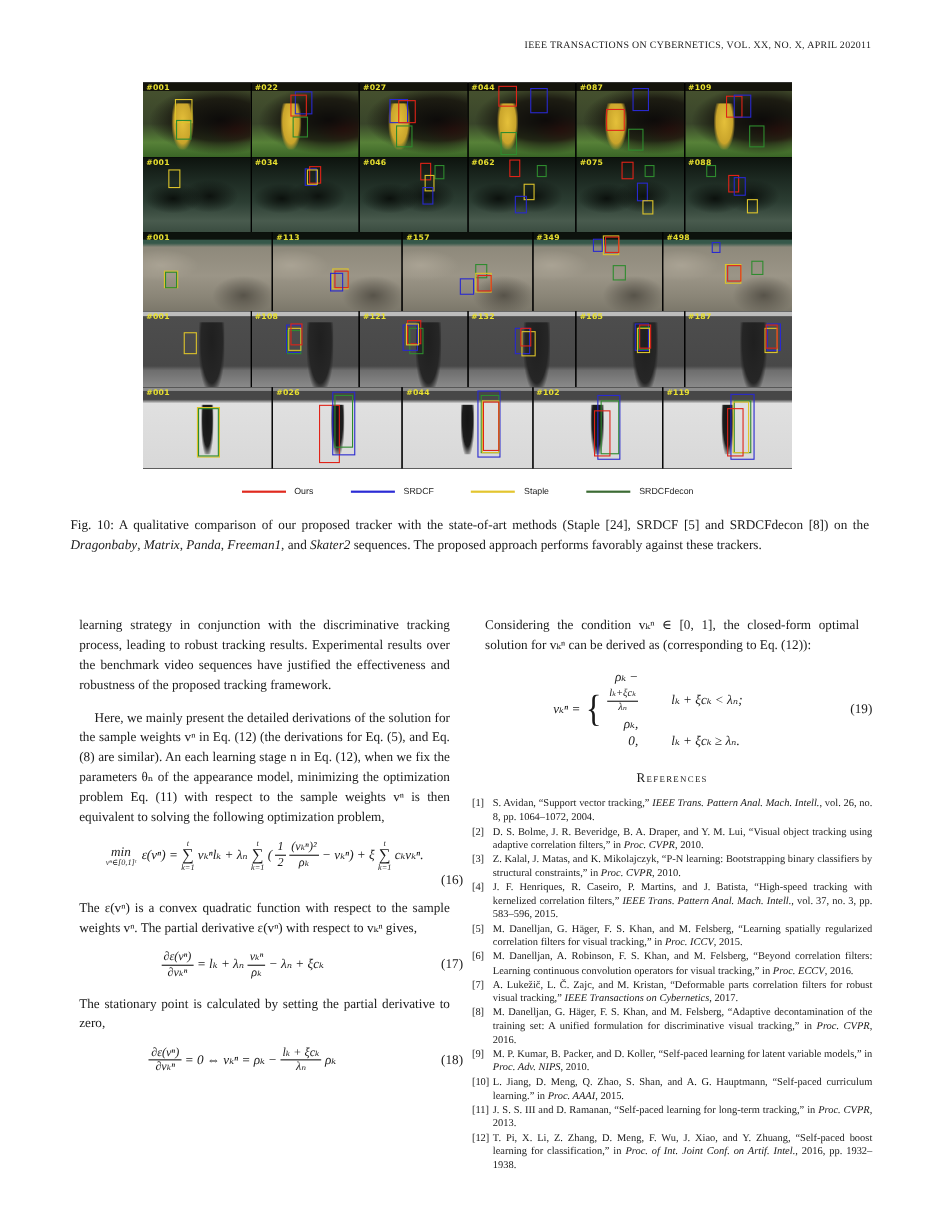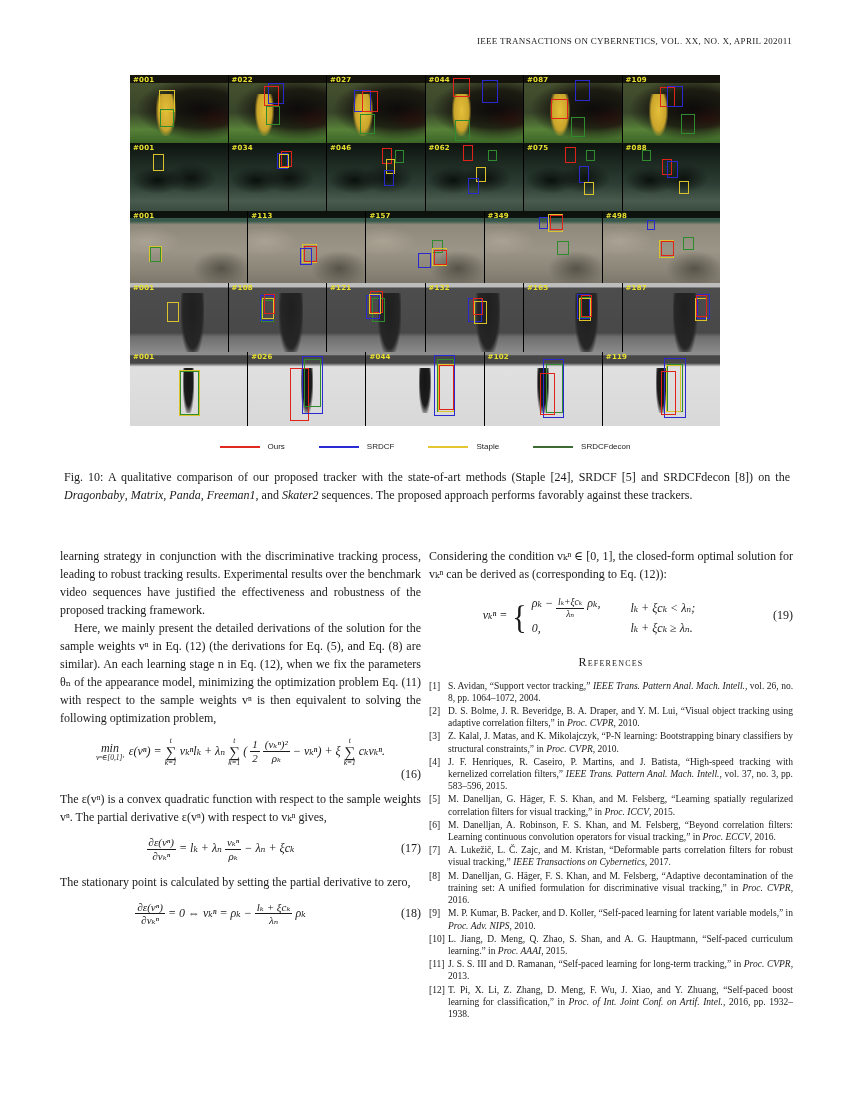--- a/index.html
+++ b/index.html
@@ -51,42 +51,42 @@
   .li{display:flex;align-items:center;gap:8px;}
   .lline{display:inline-block;width:40px;height:2px;}
   .c-ours{background:#e02a1f;} .c-srdcf{background:#2b2bd5;} .c-staple{background:#e3c52f;} .c-decon{background:#3c6b34;}
   
   .caption{position:absolute;left:64px;top:468px;width:726px;font-size:12px;line-height:1.52;text-align:justify;margin:0;}
   .caption i{font-style:italic;}
   
   .col{position:absolute;top:547px;font-size:12px;line-height:18px;text-align:justify;}
   .col-left{left:60px;width:361px;}
   .col-right{left:429px;width:364px;}
-  .col p{margin:0;}
+  .col p{margin:12px;}
   .col p.indent{text-indent:14px;}
   .schead{font-weight:normal;font-size:12px;text-align:center;font-variant:small-caps;letter-spacing:1.2px;
           margin:17px 0 9px 0;}
   
   .eq{position:relative;display:flex;align-items:center;justify-content:center;gap:3px;
       margin:10px 0;font-style:italic;font-size:12px;line-height:1.15;}
   .eq .eqnum{font-style:normal;position:absolute;right:0;top:50%;transform:translateY(-50%);}
   .eq.numlow{margin-bottom:24px;}
   .eq.numlow .eqnum{top:auto;bottom:-16px;transform:none;}
   .frac{display:inline-flex;flex-direction:column;align-items:center;vertical-align:middle;font-size:11px;}
   .frac > span{display:block;padding:0 2px;white-space:nowrap;}
   .frac > span:first-child{border-bottom:.8px solid #1a1a1a;}
   .frac.small{font-size:9.5px;}
   .sumblk{display:inline-flex;flex-direction:column;align-items:center;line-height:1;}
   .sumblk .slim{font-size:7.5px;font-style:italic;}
   .sumblk .sgl{font-size:15px;font-style:normal;line-height:.95;}
   .minblk{display:inline-flex;flex-direction:column;align-items:center;line-height:1;margin-right:2px;}
   .minblk .minsub{font-size:7.5px;}
   .brace{font-style:normal;font-size:30px;line-height:1;transform:scaleY(1.15);font-weight:300;margin:0 2px;}
   .cases{display:inline-grid;grid-template-columns:auto auto;column-gap:30px;row-gap:2px;text-align:left;align-items:center;}
-  .cases .cexp{display:inline-flex;align-items:flex-start;gap:3px;}
+  .cases .cexp{display:inline-flex;align-items:flex-end;gap:3px;flex-direction:column;}
   .etext{white-space:nowrap;}
   
   .refs{list-style:none;margin:0;padding:0;font-size:9.5px;line-height:12.2px;text-align:justify;}
   .refs li{position:relative;padding-left:19px;margin:0 0 1px 0;}
   .refs .rl{position:absolute;left:0;top:0;}
 </style>
 </head>
 <body>
 
 <div class="page">

